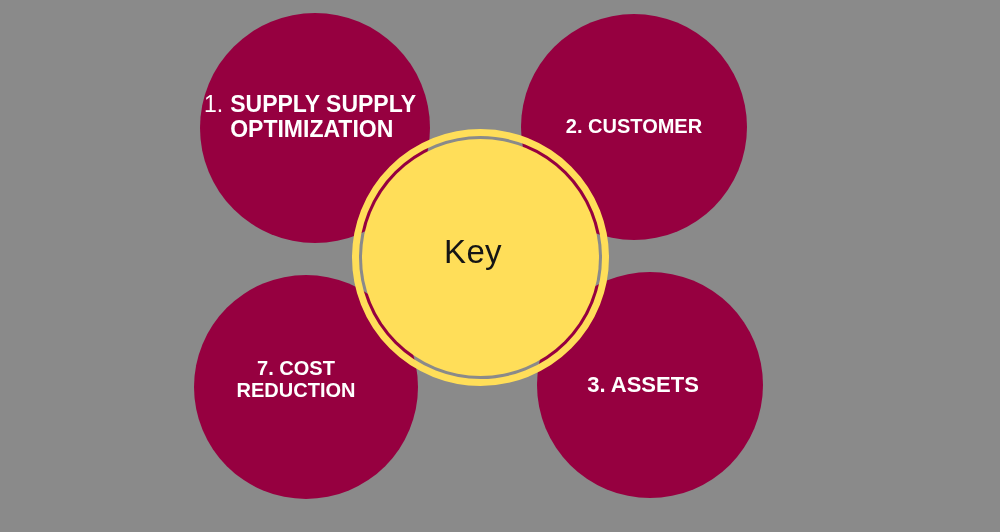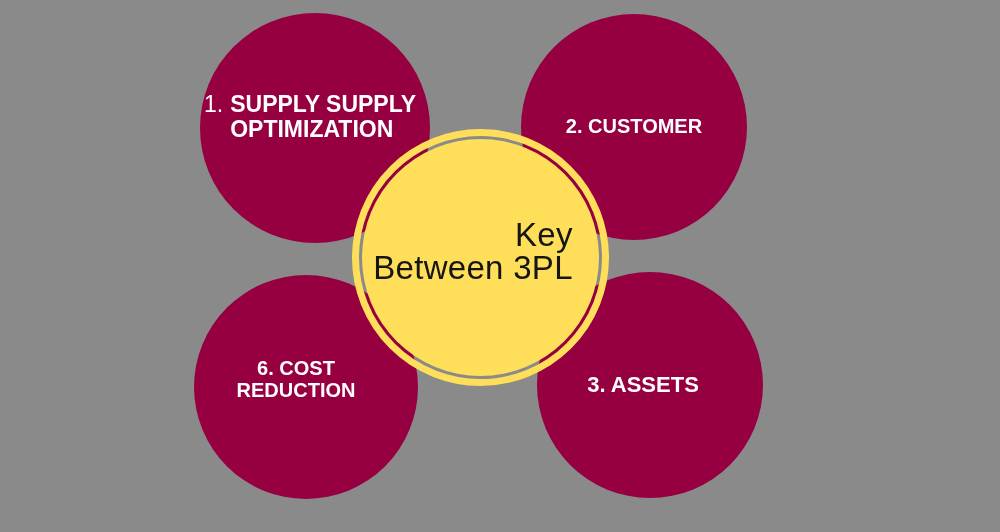--- a/index.html
+++ b/index.html
@@ -104,26 +104,25 @@
 
   <div class="label l-tr">
     <div>2. CUSTOMER</div>
   </div>
 
   <div class="label l-br">
     <div>3. ASSETS</div>
   </div>
 
   <div class="label l-bl">
-    <div>6. COST</div>
+    <div>7. COST</div>
     <div>REDUCTION</div>
   </div>
 
   <div class="center-ring">
     <div class="center-disc"></div>
   </div>
 
   <div class="center-title">
     <div>Key</div>
-    <div>Between 3PL</div>
   </div>
 
 </div>
 
 </body></html>

